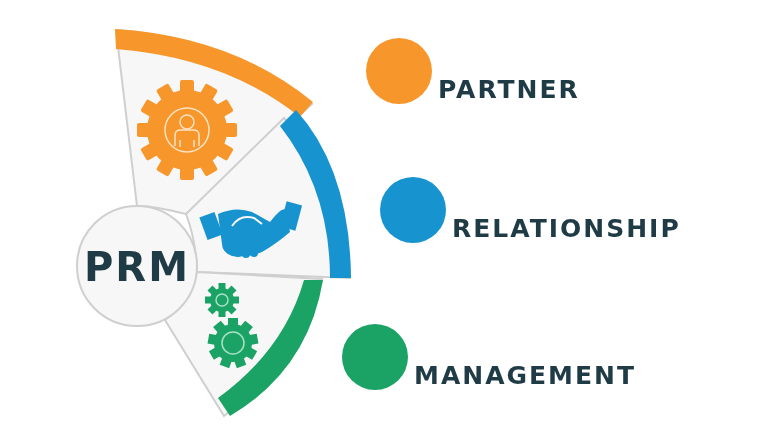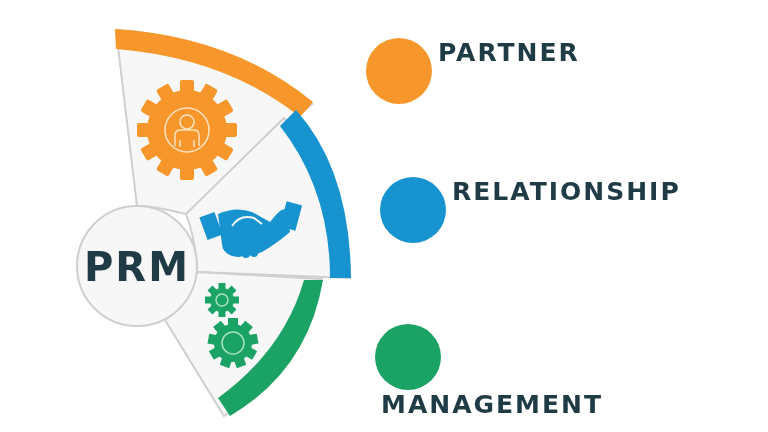--- a/index.html
+++ b/index.html
@@ -1,19 +1,19 @@
 <!DOCTYPE html>
 <html><head>
 <meta charset="utf-8">
 <style>
   html, body { margin: 0; padding: 0; background: #ffffff; }
   body { width: 768px; height: 432px; position: relative; overflow: hidden; font-family: "DejaVu Sans", sans-serif; }
   #fan { position: absolute; left: 0; top: 0; }
   .prm-label { font-family: "DejaVu Sans", sans-serif; font-weight: bold; font-size: 40px; fill: #1f3b45; letter-spacing: 2px; }
-  .legend-item { position: absolute; display: flex; align-items: flex-start; }
+  .legend-item { position: absolute; display: flex; align-items: flex-end; }
   .legend-dot { width: 66px; height: 66px; border-radius: 50%; flex: none; }
   .legend-label { font-family: "DejaVu Sans", sans-serif; font-weight: bold; font-size: 25px; color: #1f3b45; letter-spacing: 2px; margin-left: 6px; }
 </style>
 </head>
 <body>
 
 <svg id="fan" width="768" height="432" viewBox="0 0 768 432" xmlns="http://www.w3.org/2000/svg">
 
   <g>
     <path d="M116,30 Q230,38 312,104 L186,214 Q150,205 137,206 Z" fill="#f7f7f7" stroke="#cfcfcf" stroke-width="2"></path>
@@ -98,16 +98,16 @@
 <div class="legend-item" style="left:366px; top:38px;">
   <div class="legend-dot" style="background:#f7962a;"></div>
   <span class="legend-label">PARTNER</span>
 </div>
 
 <div class="legend-item" style="left:380px; top:177px;">
   <div class="legend-dot" style="background:#1793cf;"></div>
   <span class="legend-label">RELATIONSHIP</span>
 </div>
 
-<div class="legend-item" style="left:375px; top:324px;flex-direction:column;">
+<div class="legend-item" style="left:342px; top:324px;">
   <div class="legend-dot" style="background:#1ba365;"></div>
   <span class="legend-label">MANAGEMENT</span>
 </div>
 
 </body></html>

